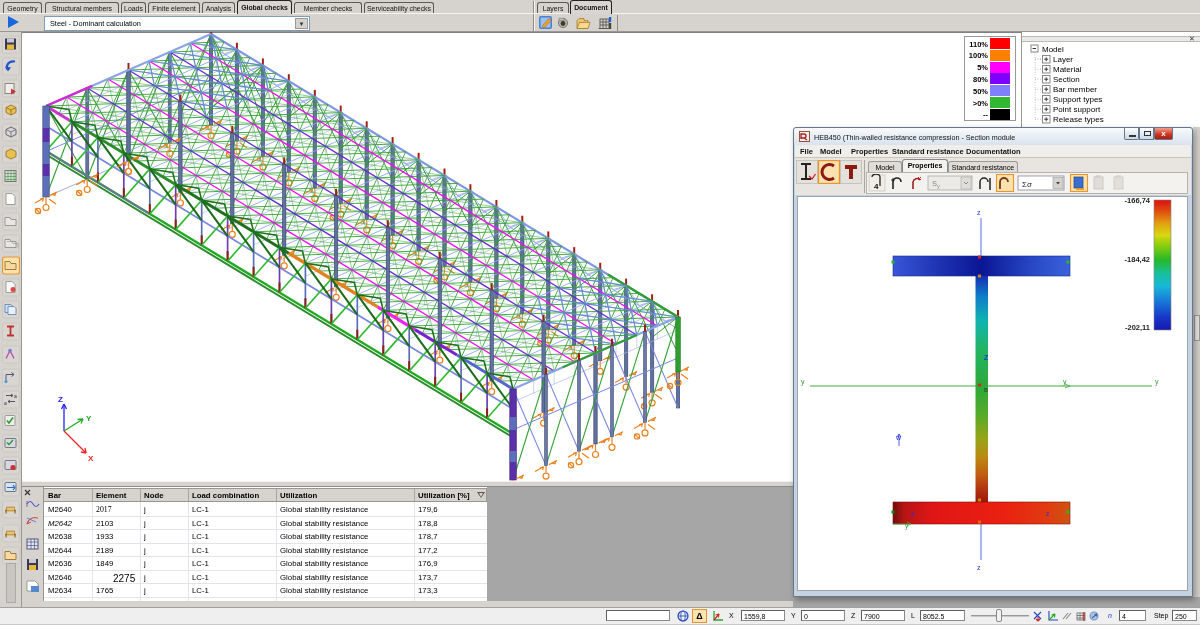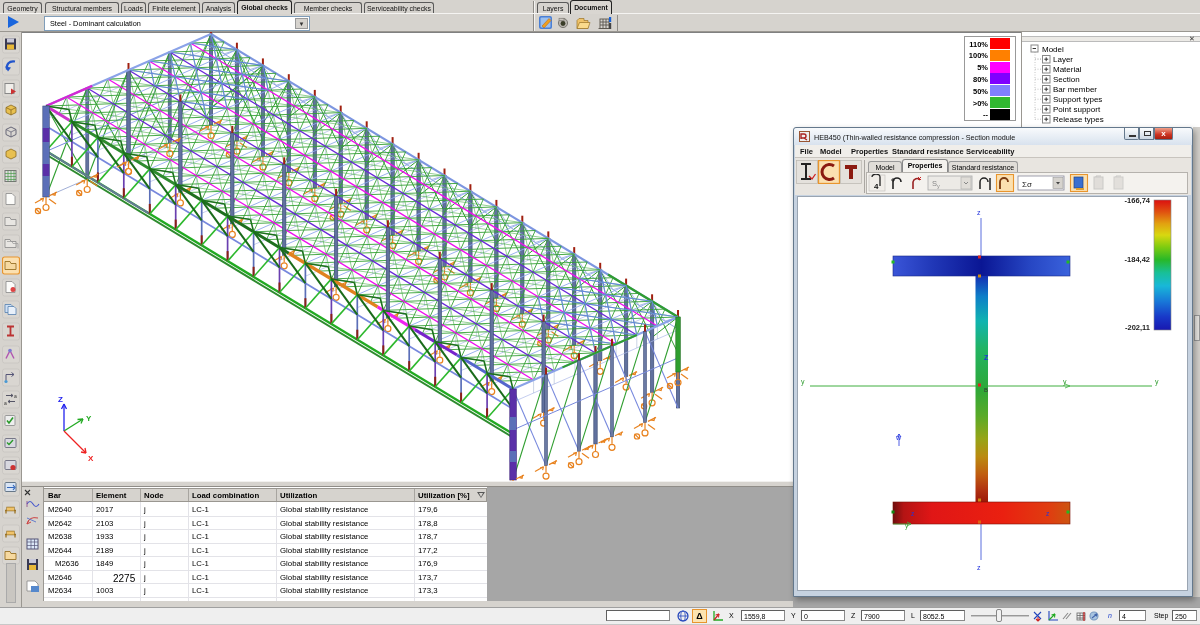--- a/index.html
+++ b/index.html
@@ -2281,63 +2281,63 @@
 <div class="abs" style="left:140px;top:502px;width:1px;height:105px;background:#e3e3e8;"></div>
 <div class="abs" style="left:188px;top:489px;width:1px;height:12px;background:#a8a5a0;"></div>
 <div class="abs" style="left:188px;top:502px;width:1px;height:105px;background:#e3e3e8;"></div>
 <div class="abs" style="left:276px;top:489px;width:1px;height:12px;background:#a8a5a0;"></div>
 <div class="abs" style="left:276px;top:502px;width:1px;height:105px;background:#e3e3e8;"></div>
 <div class="abs" style="left:414px;top:489px;width:1px;height:12px;background:#a8a5a0;"></div>
 <div class="abs" style="left:414px;top:502px;width:1px;height:105px;background:#e3e3e8;"></div>
 <div class="abs" style="left:477px;top:492px;width:0;height:0;border:4px solid transparent;border-top:6px solid #555;"></div>
 <div class="abs" style="left:478.5px;top:493px;width:0;height:0;border:2.5px solid transparent;border-top:4px solid #d6d3ce;"></div>
 <div class="abs" style="left:48px;top:505.0px;font-size:7.8px;color:#000;">M2640</div>
-<div class="abs" style="left:96px;top:505.0px;font-size:7.8px;color:#000;">2017</div>
+<div class="abs" style="left:96px;top:505.0px;font-size:7.8px;color:#000;font-family:Liberation Serif, serif;">2017</div>
 <div class="abs" style="left:144px;top:505.0px;font-size:7.8px;color:#000;">j</div>
 <div class="abs" style="left:192px;top:505.0px;font-size:7.8px;color:#000;">LC-1</div>
 <div class="abs" style="left:280px;top:505.0px;font-size:7.8px;color:#000;">Global stability resistance</div>
 <div class="abs" style="left:418px;top:505.0px;font-size:7.8px;color:#000;">179,6</div>
 <div class="abs" style="left:44px;top:515.9px;width:443px;height:1px;background:#e3e3e8;"></div>
-<div class="abs" style="left:48px;top:518.5px;font-size:7.8px;color:#000;">M2642</div>
+<div class="abs" style="left:48px;top:518.5px;font-size:7.8px;color:#000;font-style:italic;">M2642</div>
 <div class="abs" style="left:96px;top:518.5px;font-size:7.8px;color:#000;">2103</div>
 <div class="abs" style="left:144px;top:518.5px;font-size:7.8px;color:#000;">j</div>
 <div class="abs" style="left:192px;top:518.5px;font-size:7.8px;color:#000;">LC-1</div>
 <div class="abs" style="left:280px;top:518.5px;font-size:7.8px;color:#000;">Global stability resistance</div>
 <div class="abs" style="left:418px;top:518.5px;font-size:7.8px;color:#000;text-align:center;">178,8</div>
 <div class="abs" style="left:44px;top:529.4px;width:443px;height:1px;background:#e3e3e8;"></div>
 <div class="abs" style="left:48px;top:532.0px;font-size:7.8px;color:#000;">M2638</div>
 <div class="abs" style="left:96px;top:532.0px;font-size:7.8px;color:#000;">1933</div>
 <div class="abs" style="left:144px;top:532.0px;font-size:7.8px;color:#000;">j</div>
 <div class="abs" style="left:192px;top:532.0px;font-size:7.8px;color:#000;">LC-1</div>
 <div class="abs" style="left:280px;top:532.0px;font-size:7.8px;color:#000;">Global stability resistance</div>
 <div class="abs" style="left:418px;top:532.0px;font-size:7.8px;color:#000;">178,7</div>
 <div class="abs" style="left:44px;top:542.9px;width:443px;height:1px;background:#e3e3e8;"></div>
 <div class="abs" style="left:48px;top:545.5px;font-size:7.8px;color:#000;">M2644</div>
 <div class="abs" style="left:96px;top:545.5px;font-size:7.8px;color:#000;">2189</div>
 <div class="abs" style="left:144px;top:545.5px;font-size:7.8px;color:#000;">j</div>
 <div class="abs" style="left:192px;top:545.5px;font-size:7.8px;color:#000;">LC-1</div>
 <div class="abs" style="left:280px;top:545.5px;font-size:7.8px;color:#000;">Global stability resistance</div>
 <div class="abs" style="left:418px;top:545.5px;font-size:7.8px;color:#000;">177,2</div>
 <div class="abs" style="left:44px;top:556.4px;width:443px;height:1px;background:#e3e3e8;"></div>
-<div class="abs" style="left:48px;top:559.0px;font-size:7.8px;color:#000;margin-left:7px;">M2636</div>
+<div class="abs" style="left:48px;top:559.0px;font-size:7.8px;color:#000;">M2636</div>
 <div class="abs" style="left:96px;top:559.0px;font-size:7.8px;color:#000;">1849</div>
 <div class="abs" style="left:144px;top:559.0px;font-size:7.8px;color:#000;">j</div>
 <div class="abs" style="left:192px;top:559.0px;font-size:7.8px;color:#000;">LC-1</div>
 <div class="abs" style="left:280px;top:559.0px;font-size:7.8px;color:#000;">Global stability resistance</div>
 <div class="abs" style="left:418px;top:559.0px;font-size:7.8px;color:#000;">176,9</div>
 <div class="abs" style="left:44px;top:569.9px;width:443px;height:1px;background:#e3e3e8;"></div>
 <div class="abs" style="left:48px;top:572.5px;font-size:7.8px;color:#000;">M2646</div>
 <div class="abs" style="left:96px;top:572.5px;font-size:10px;color:#000;margin-left:17px;">2275</div>
 <div class="abs" style="left:144px;top:572.5px;font-size:7.8px;color:#000;">j</div>
 <div class="abs" style="left:192px;top:572.5px;font-size:7.8px;color:#000;">LC-1</div>
 <div class="abs" style="left:280px;top:572.5px;font-size:7.8px;color:#000;">Global stability resistance</div>
 <div class="abs" style="left:418px;top:572.5px;font-size:7.8px;color:#000;">173,7</div>
 <div class="abs" style="left:44px;top:583.4px;width:443px;height:1px;background:#e3e3e8;"></div>
 <div class="abs" style="left:48px;top:586.0px;font-size:7.8px;color:#000;">M2634</div>
-<div class="abs" style="left:96px;top:586.0px;font-size:7.8px;color:#000;">1003</div>
+<div class="abs" style="left:96px;top:586.0px;font-size:7.8px;color:#000;">1765</div>
 <div class="abs" style="left:144px;top:586.0px;font-size:7.8px;color:#000;">j</div>
 <div class="abs" style="left:192px;top:586.0px;font-size:7.8px;color:#000;">LC-1</div>
 <div class="abs" style="left:280px;top:586.0px;font-size:7.8px;color:#000;">Global stability resistance</div>
 <div class="abs" style="left:418px;top:586.0px;font-size:7.8px;color:#000;">173,3</div>
 <div class="abs" style="left:44px;top:596.9px;width:443px;height:1px;background:#e3e3e8;"></div>
 <div class="abs" style="left:22px;top:601px;width:771px;height:6px;background:#d6d3ce;"></div>
 <div class="abs" style="left:0;top:607px;width:1200px;height:18px;background:#efefef;border-top:1px solid #a0a0a0;"></div>
 <div class="abs" style="left:0;top:624px;width:1200px;height:1px;background:#c8c8c8;"></div>
 <div class="fld" style="left:606px;top:610px;width:64px;height:11px;"></div>
 <svg class="abs" style="left:676px;top:609px;" width="14" height="14" viewBox="0 0 14 14">
@@ -2395,21 +2395,21 @@
   </div>
 <div class="abs" style="z-index:11;left:1139px;top:128px;width:15px;height:12px;background:linear-gradient(#fdfeff,#ccd8e4);border:1px solid #64788c;border-top:none;">
     <div style="position:absolute;left:4px;top:3px;width:7px;height:5px;border:1px solid #333;"></div>
   </div>
 <div class="abs" style="z-index:11;left:1154px;top:128px;width:19px;height:12px;background:linear-gradient(#f0a088,#cc3322 60%,#a81f10);border:1px solid #64788c;border-top:none;border-radius:0 0 2px 2px;color:#fff;font-size:8px;font-weight:bold;text-align:center;line-height:11px;">x</div>
 <div class="abs" style="z-index:11;left:795px;top:145px;width:396px;height:13px;background:#f0eeea;border-bottom:1px solid #c8c4be;"></div>
 <div class="abs" style="z-index:11;left:800px;top:147px;font-size:7.5px;font-weight:bold;color:#111;">File</div>
 <div class="abs" style="z-index:11;left:820px;top:147px;font-size:7.5px;font-weight:bold;color:#111;">Model</div>
 <div class="abs" style="z-index:11;left:851px;top:147px;font-size:7.5px;font-weight:bold;color:#111;">Properties</div>
 <div class="abs" style="z-index:11;left:892px;top:147px;font-size:7.5px;font-weight:bold;color:#111;">Standard resistance</div>
-<div class="abs" style="z-index:11;left:966px;top:147px;font-size:7.5px;font-weight:bold;color:#111;">Serviceability</div>
+<div class="abs" style="z-index:11;left:966px;top:147px;font-size:7.5px;font-weight:bold;color:#111;">Documentation</div>
 <div class="abs" style="z-index:11;left:795px;top:158px;width:396px;height:37px;background:#e8e5e0;"></div>
 <svg class="abs" style="z-index:11;left:796px;top:160px;" width="66" height="24" viewBox="0 0 66 24">
 <rect x="0.5" y="0.5" width="21" height="23" fill="#e4e1dc" stroke="#b8b5b0" stroke-width="0.7"></rect>
 <path d="M5 4 h10 M5 19 h10 M10 4 v15" stroke="#222" stroke-width="2" fill="none"></path>
     <path d="M13 16 l3 3 3.5 -5" stroke="#cc2222" stroke-width="1.3" fill="none"></path>
 <rect x="22.5" y="0.5" width="21" height="23" fill="#fbe0b0" stroke="#e8952e" stroke-width="1.3"></rect>
 <path d="M38 6 a7.5 7.5 0 1 0 0 12" stroke="#8b1a10" stroke-width="3" fill="none"></path>
 <rect x="44.5" y="0.5" width="21" height="23" fill="#e4e1dc" stroke="#b8b5b0" stroke-width="0.7"></rect>
 <path d="M49 5 h12 v4 h-4 v10 h-4 V9 h-4 z" fill="#8b1a10"></path>
 </svg>

